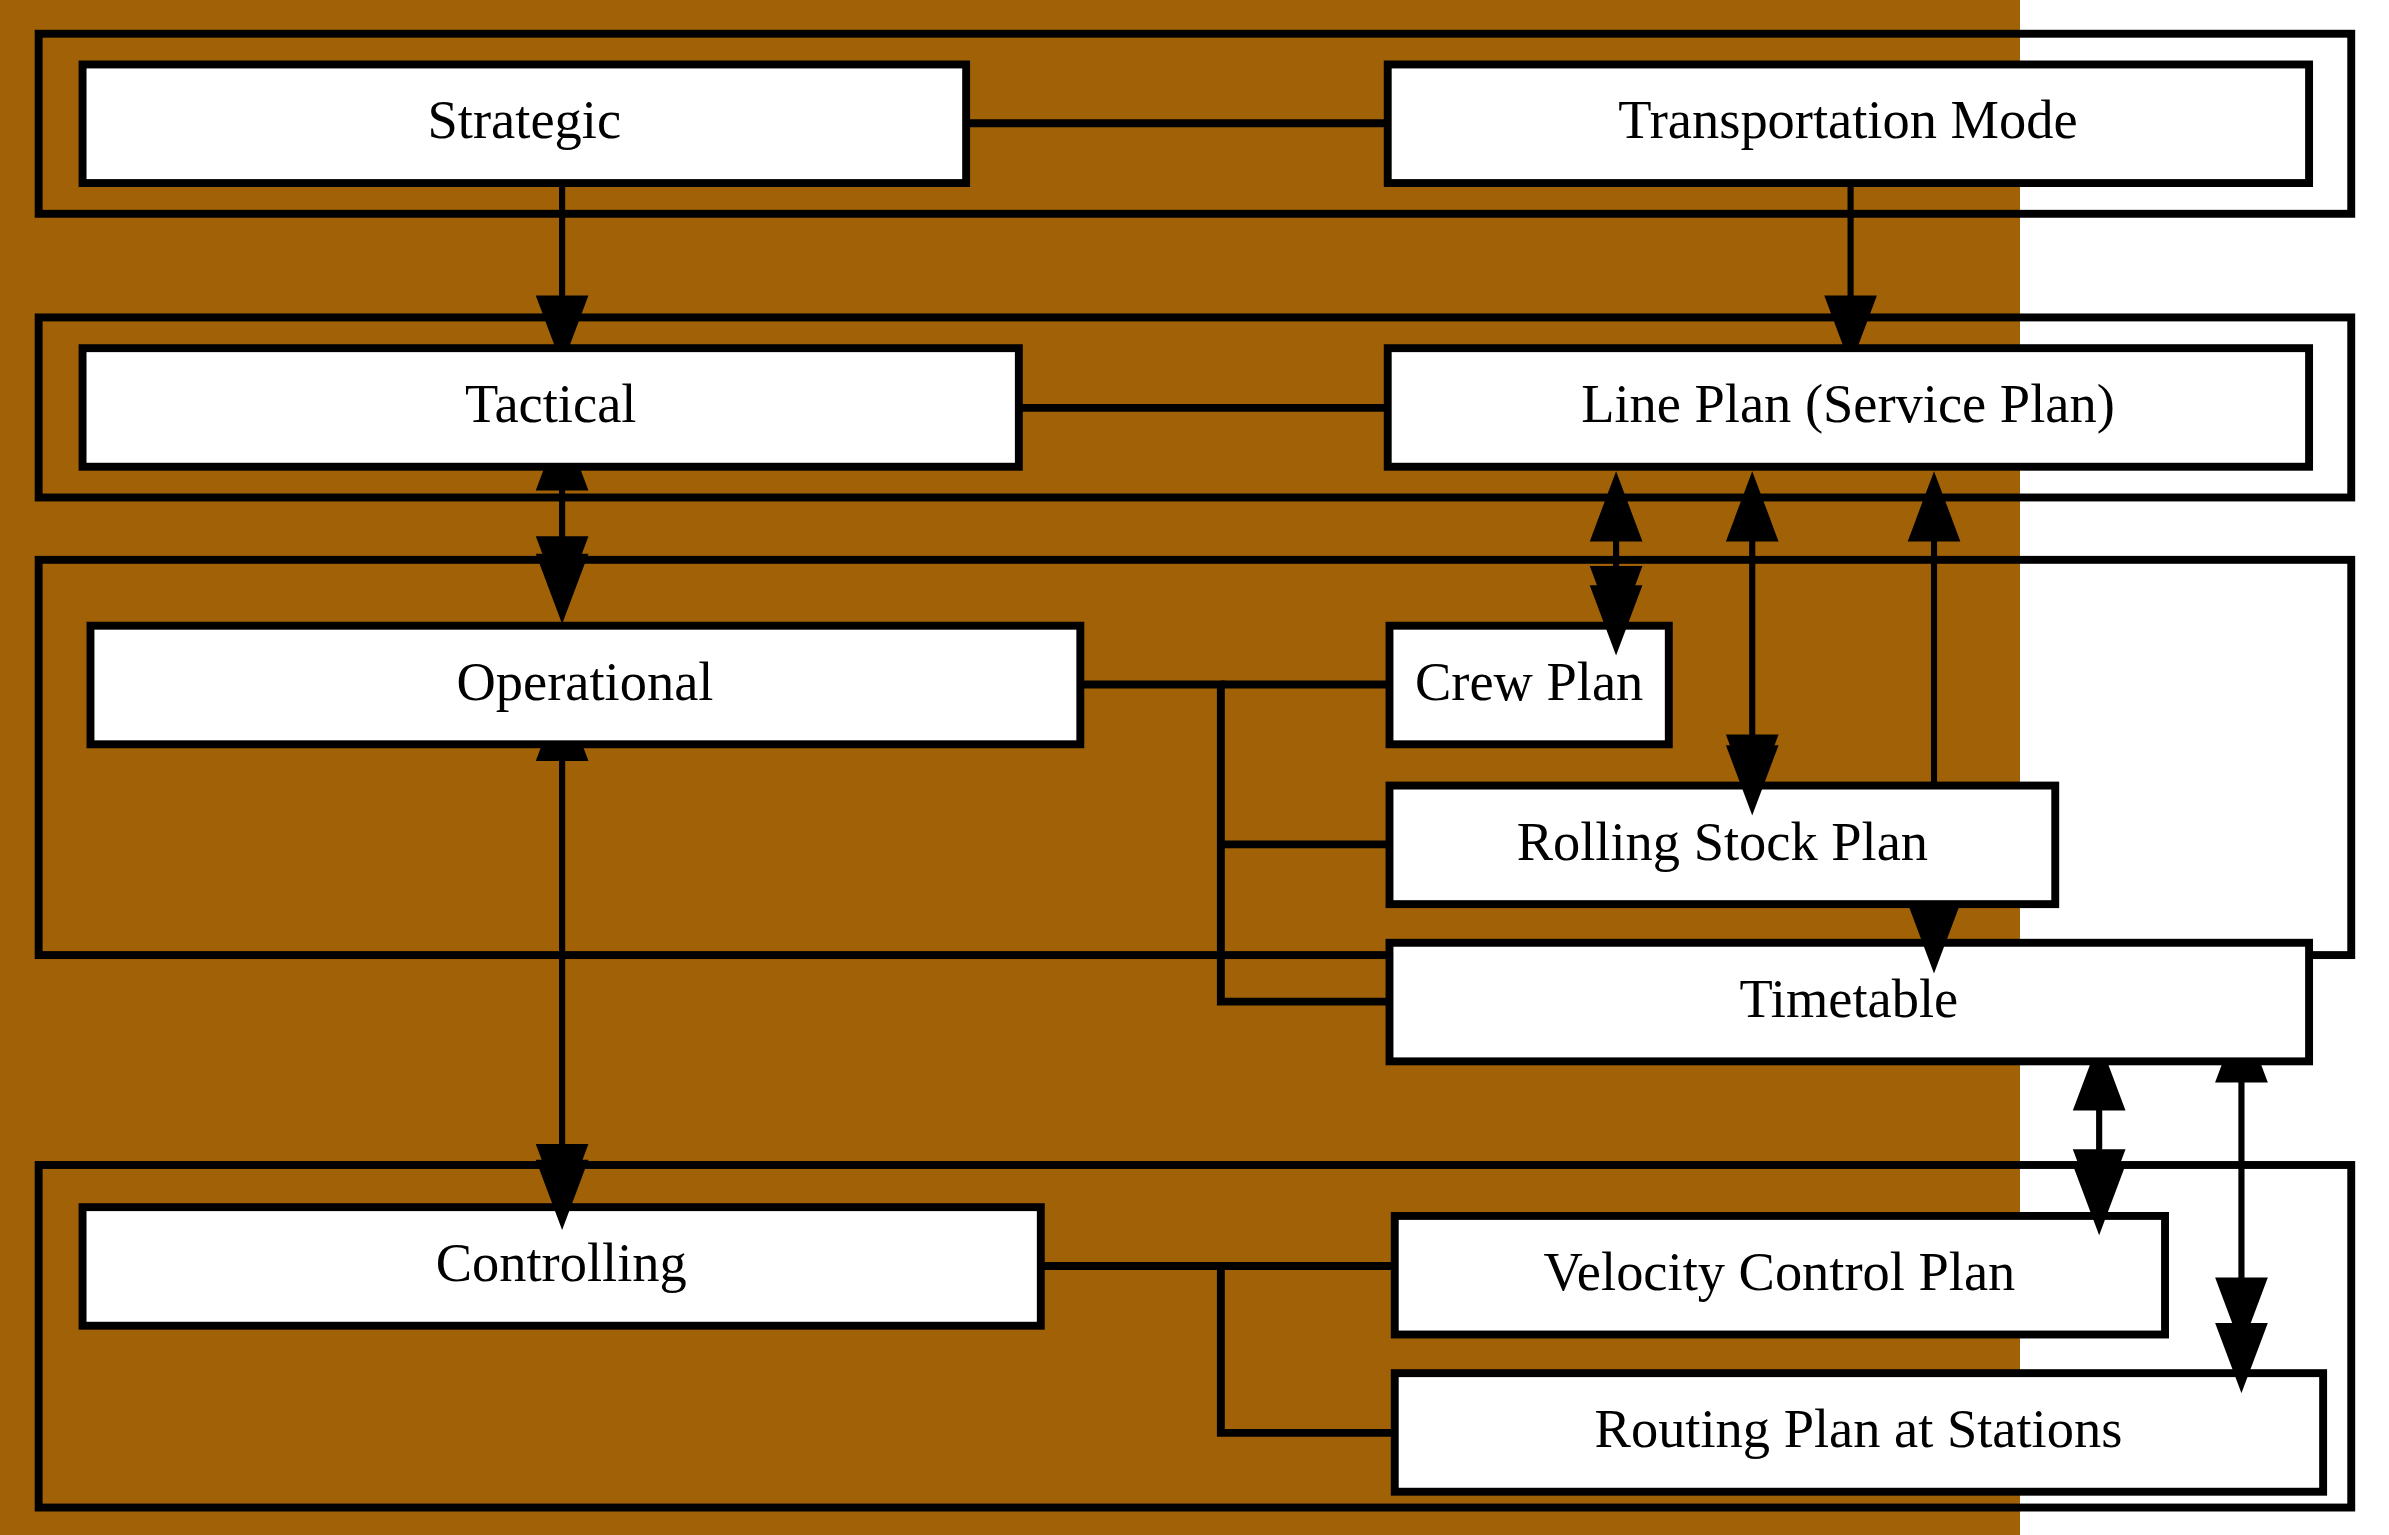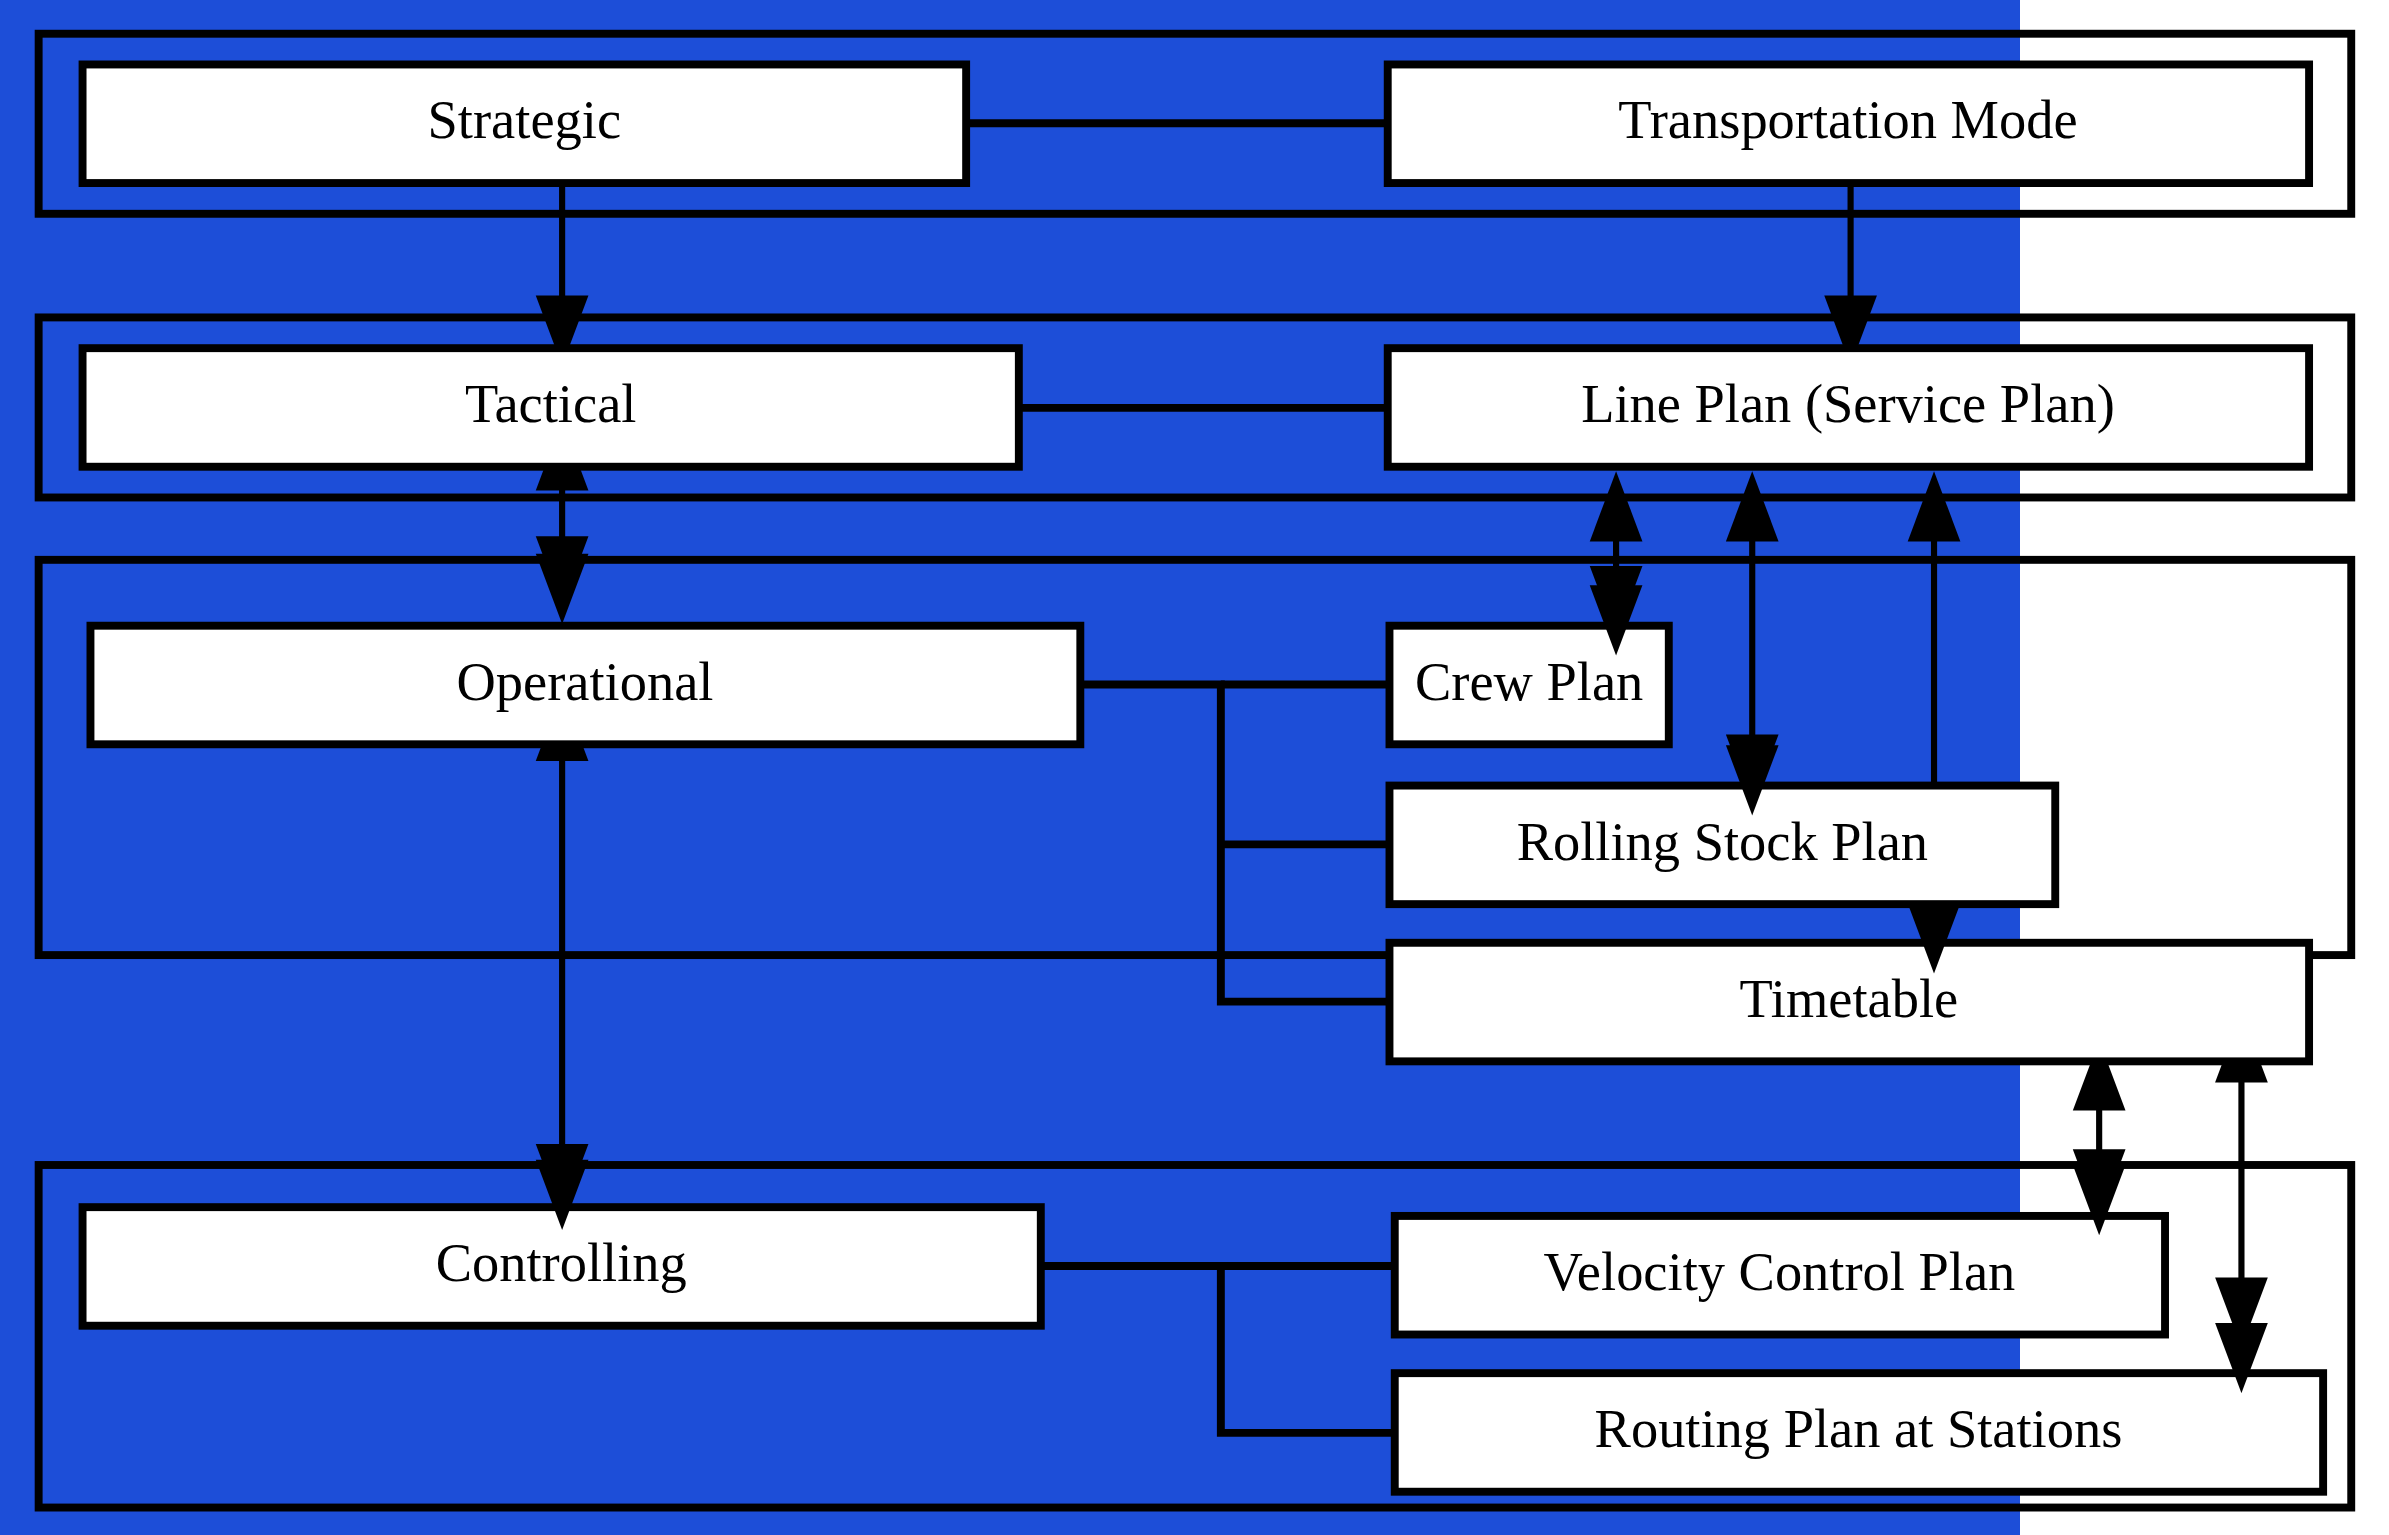--- a/index.html
+++ b/index.html
@@ -10,21 +10,21 @@
   body {
     width: 2389px;
     height: 1536px;
     font-family: "Liberation Serif", "DejaVu Serif", serif;
     overflow: hidden;
   }
   #diagram-root {
     position: relative;
     width: 2020px;
     height: 1536px;
-    background: #1d4ed8;
+    background: #a16207;
   }
   svg#diagram-svg {
     position: absolute;
     left: 0;
     top: 0;
     width: 2389px;
     height: 1536px;
     display: block;
   }
   .band-rect {

